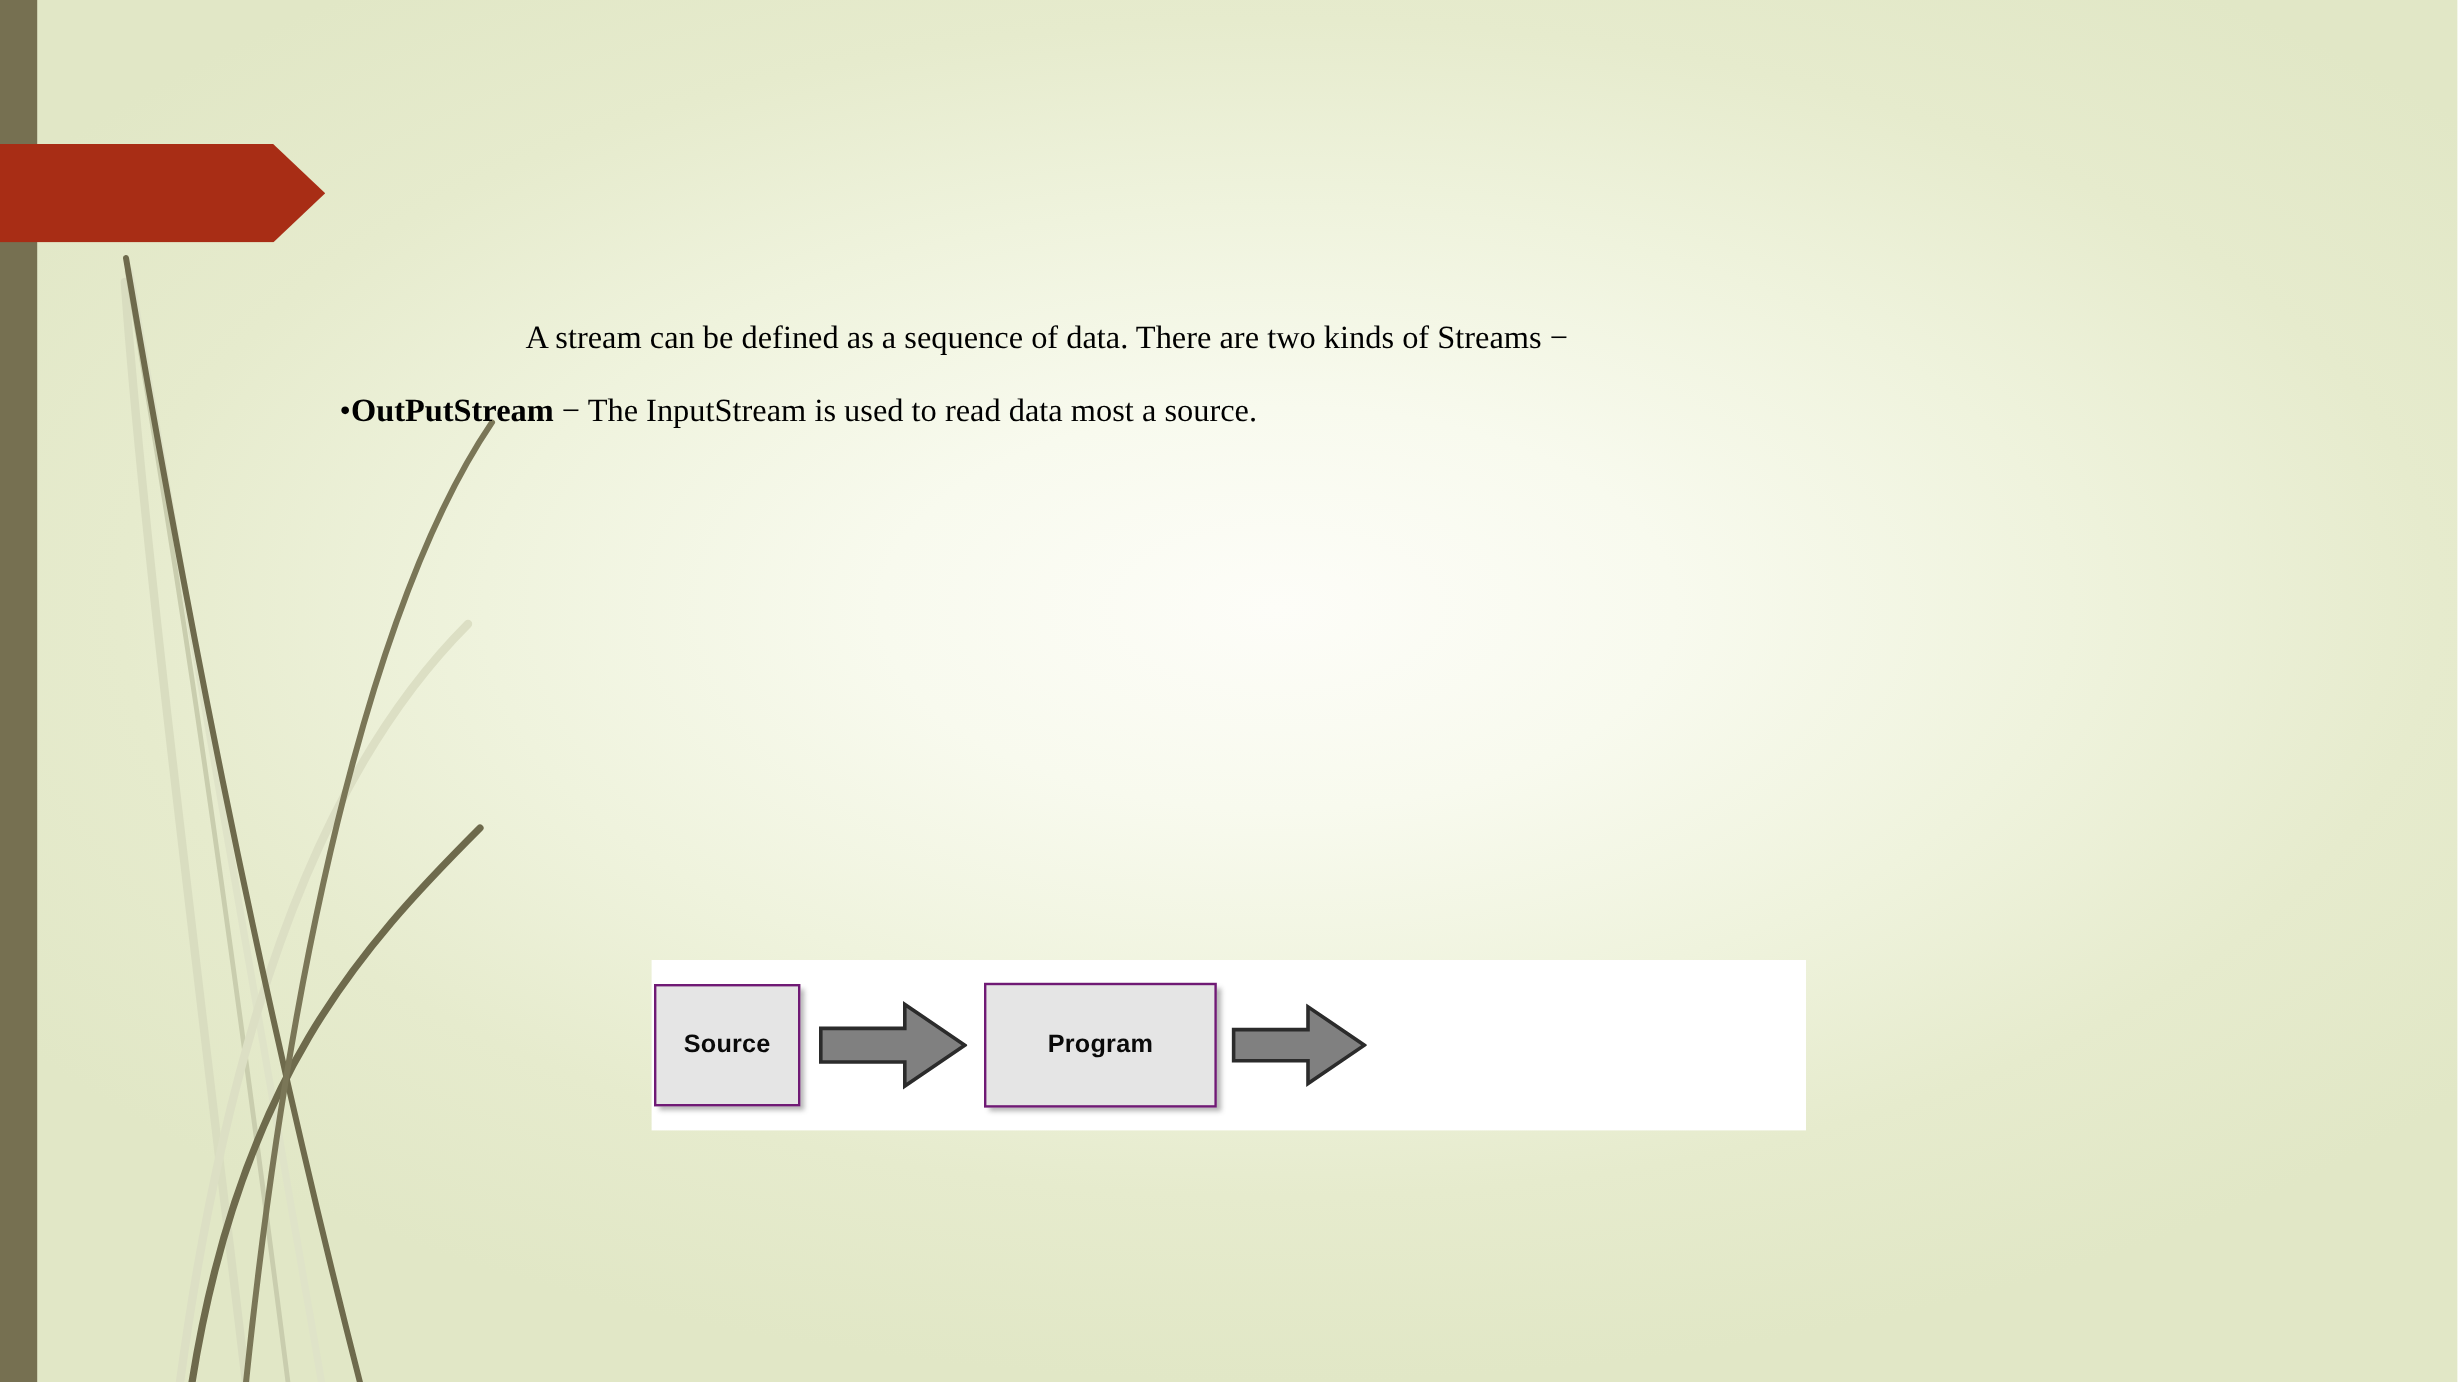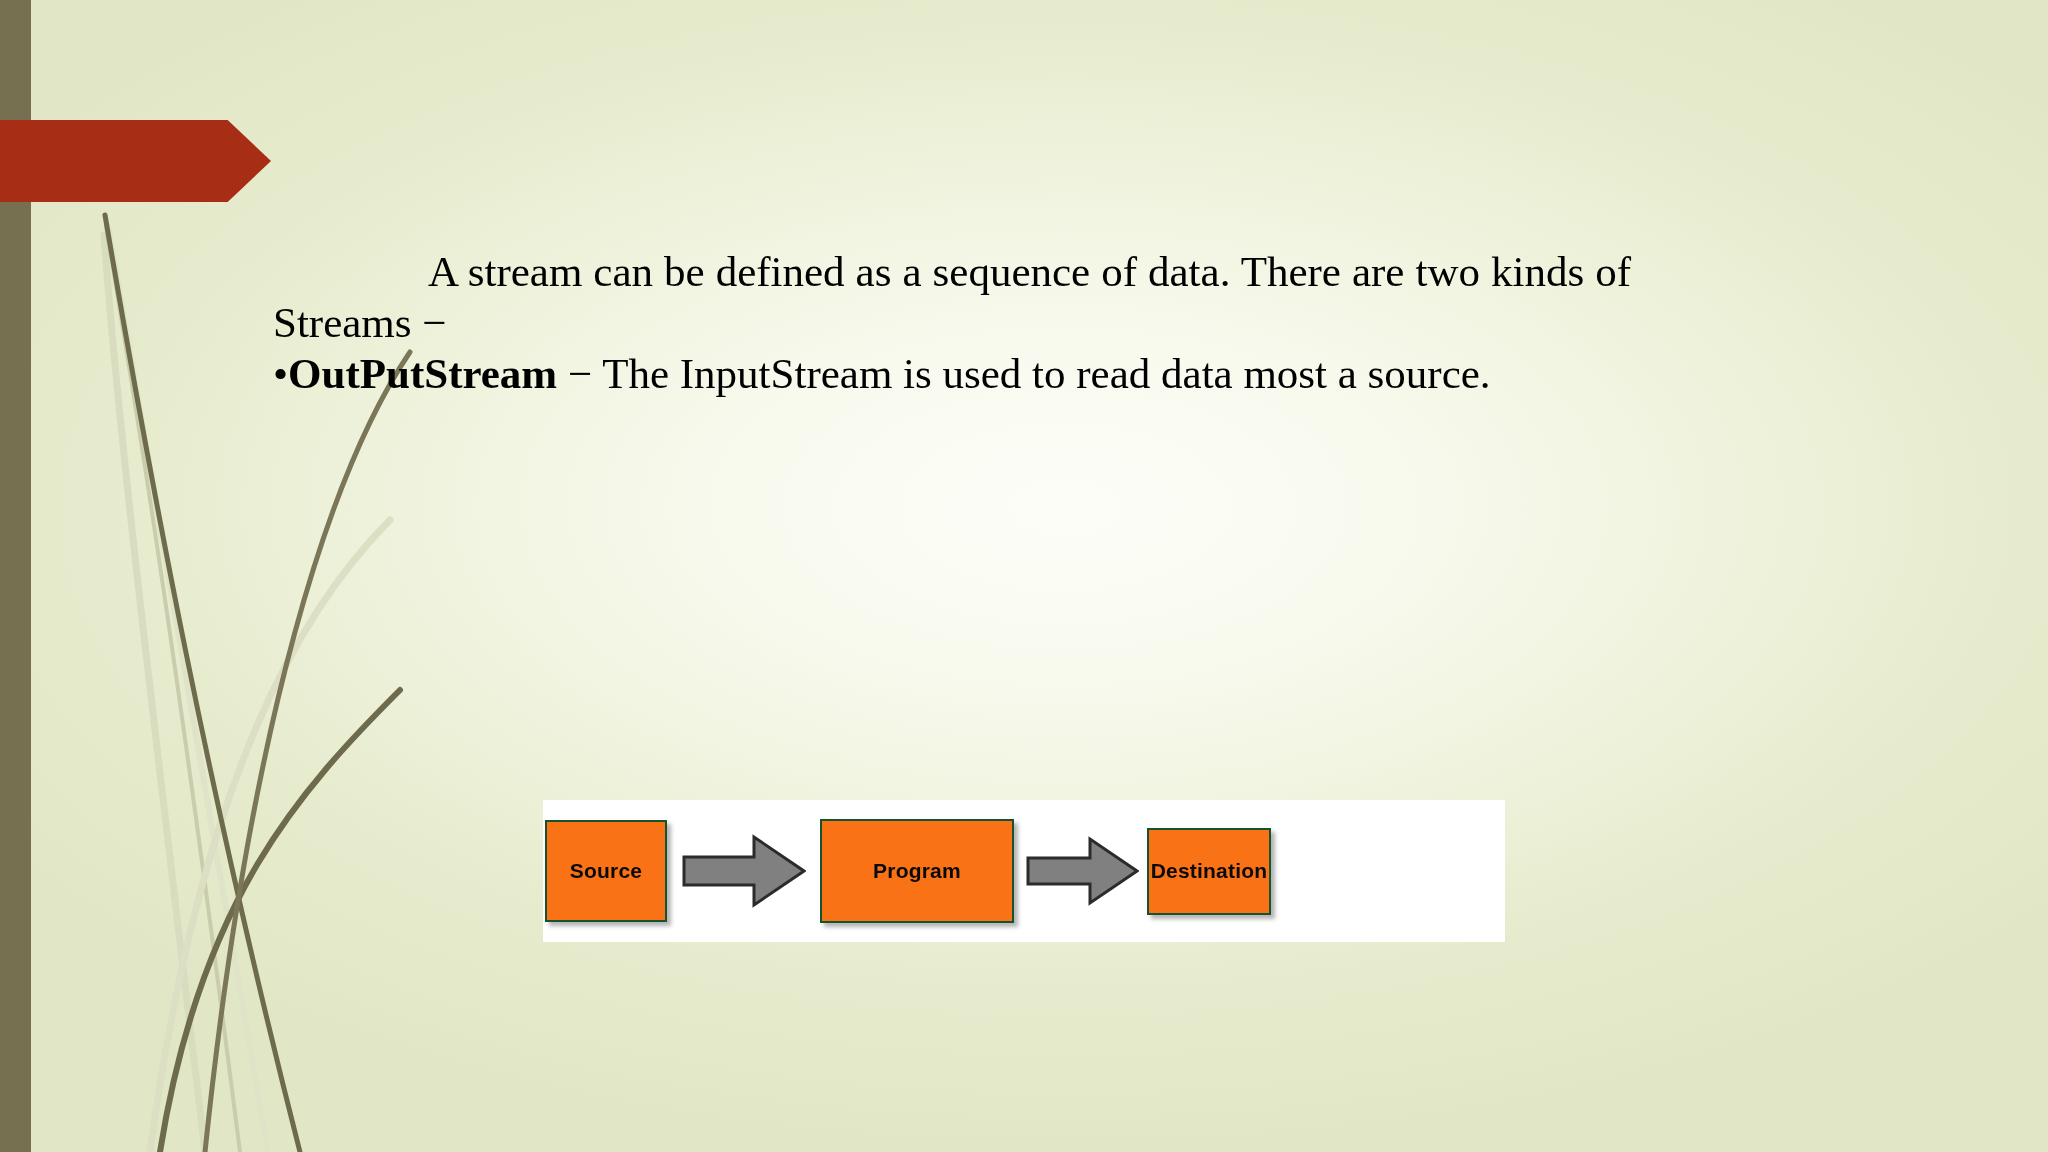--- a/index.html
+++ b/index.html
@@ -55,23 +55,23 @@
   }
 
   
   .content {
     position: absolute;
     left: 273px;
     top: 246px;
     width: 1358px;
   }
   .para {
-    margin: 0;
+    margin: 10px;
     color: #000000;
-    font-size: 43px;
+    font-size: 27px;
     line-height: 51px;
     text-align: justify;
     text-justify: inter-word;
     letter-spacing: 0px;
     font-family: Liberation Serif, serif;
   }
   .para.indent { text-indent: 155px; }
   .para .b { font-weight: bold; }
   .para-gap { height: 51px; }
   .nojust { text-align: left; }
@@ -82,22 +82,22 @@
     left: 543px;
     top: 800px;
     width: 962px;
     height: 142px;
     background: #ffffff;
     display: flex;
     align-items: center;
   }
   .dbox {
     position: relative;
-    background: #f97316;
-    border: 2px solid #14532d;
+    background: #e5e5e5;
+    border: 2px solid #701a75;
     box-shadow: 4px 4px 4px rgba(90,90,90,0.45);
     display: flex;
     align-items: center;
     justify-content: center;
     font-family: "Liberation Sans", "DejaVu Sans", sans-serif;
     font-weight: bold;
     font-size: 21px;
     color: #0a0a0a;
     letter-spacing: 0.2px;
     flex: none;
@@ -168,18 +168,15 @@
     <div class="spacer-a"></div>
 
     <div class="arrow-wrap a2">
       <svg viewBox="0 0 113 70">
         <polygon points="2,22 64,22 64,3 111,35 64,67 64,48 2,48" fill="#808080" stroke="#2b2b2b" stroke-width="3" stroke-linejoin="miter"></polygon>
       </svg>
     </div>
 
     <div class="spacer-b"></div>
 
-    <div class="dbox destination">
-      <span>Destination</span>
-    </div>
   </div>
 
 </div>
 
 </body></html>

